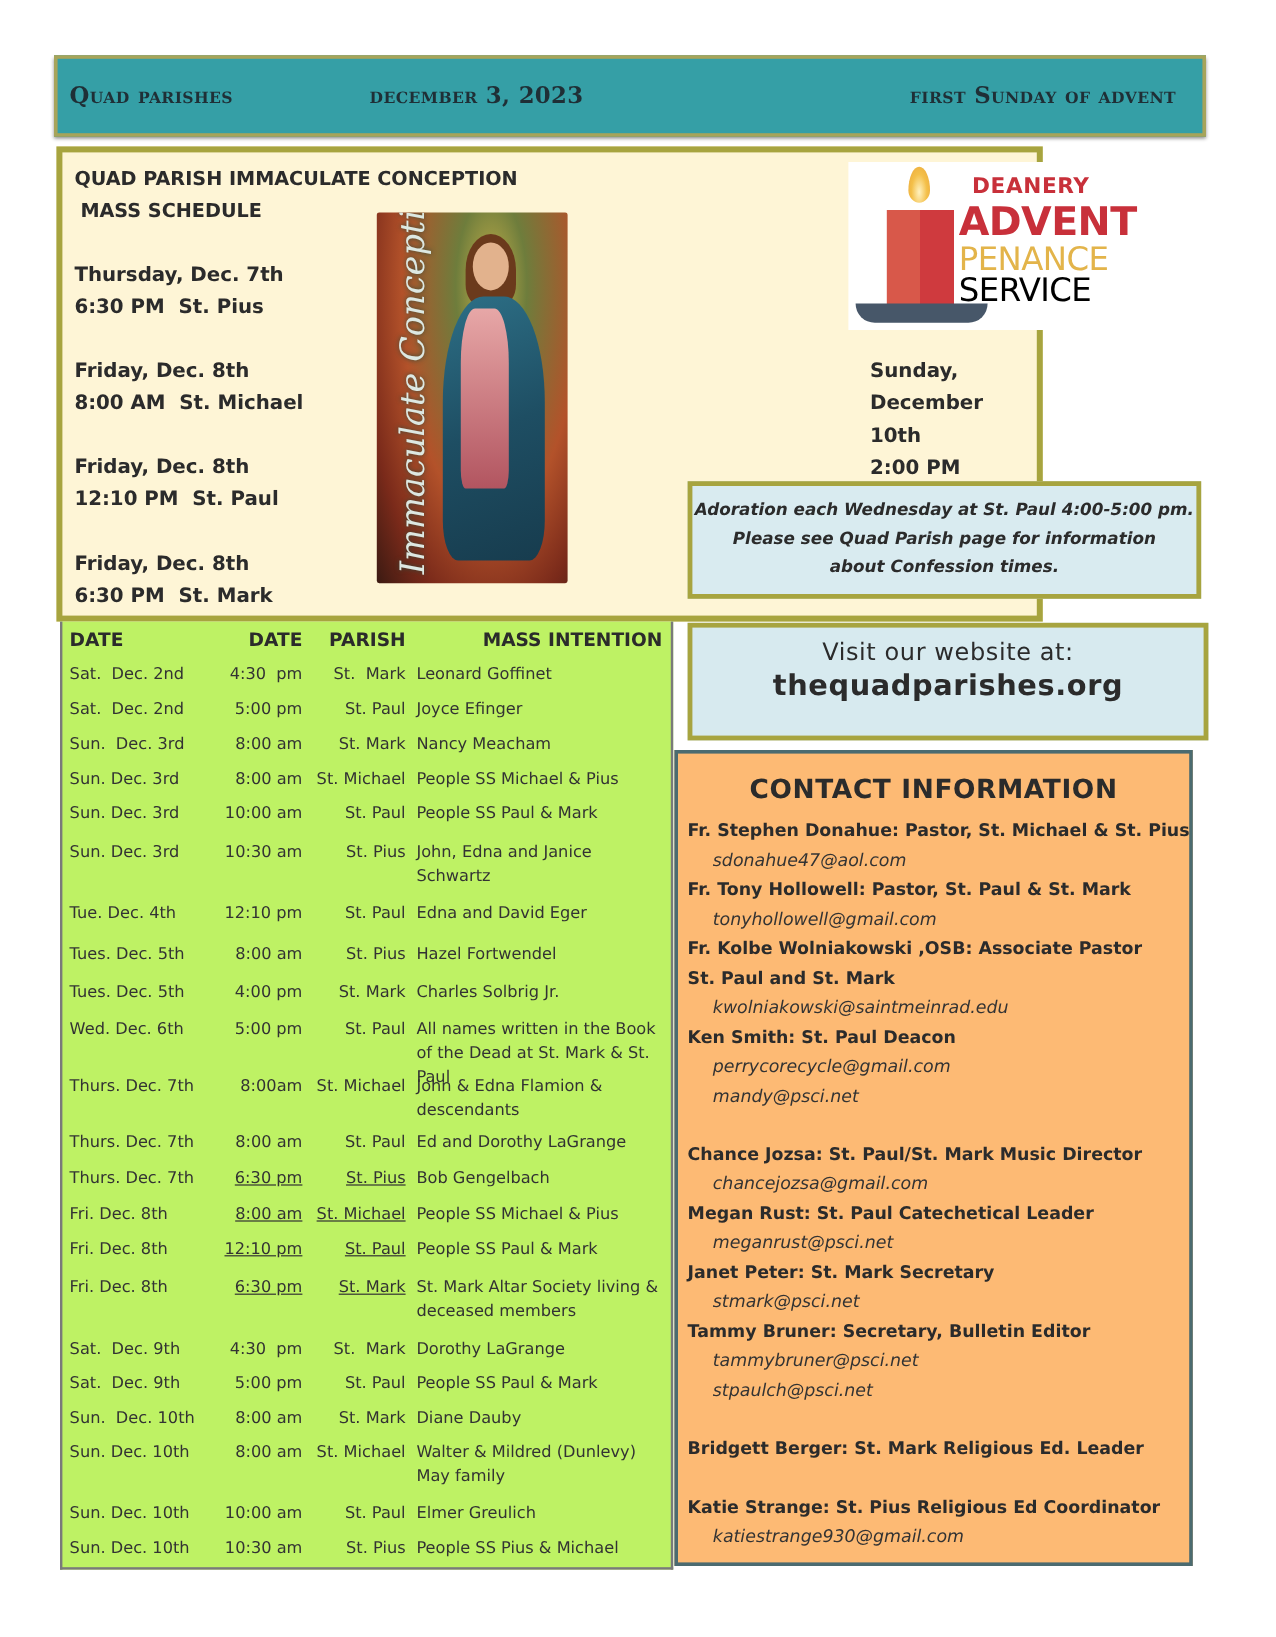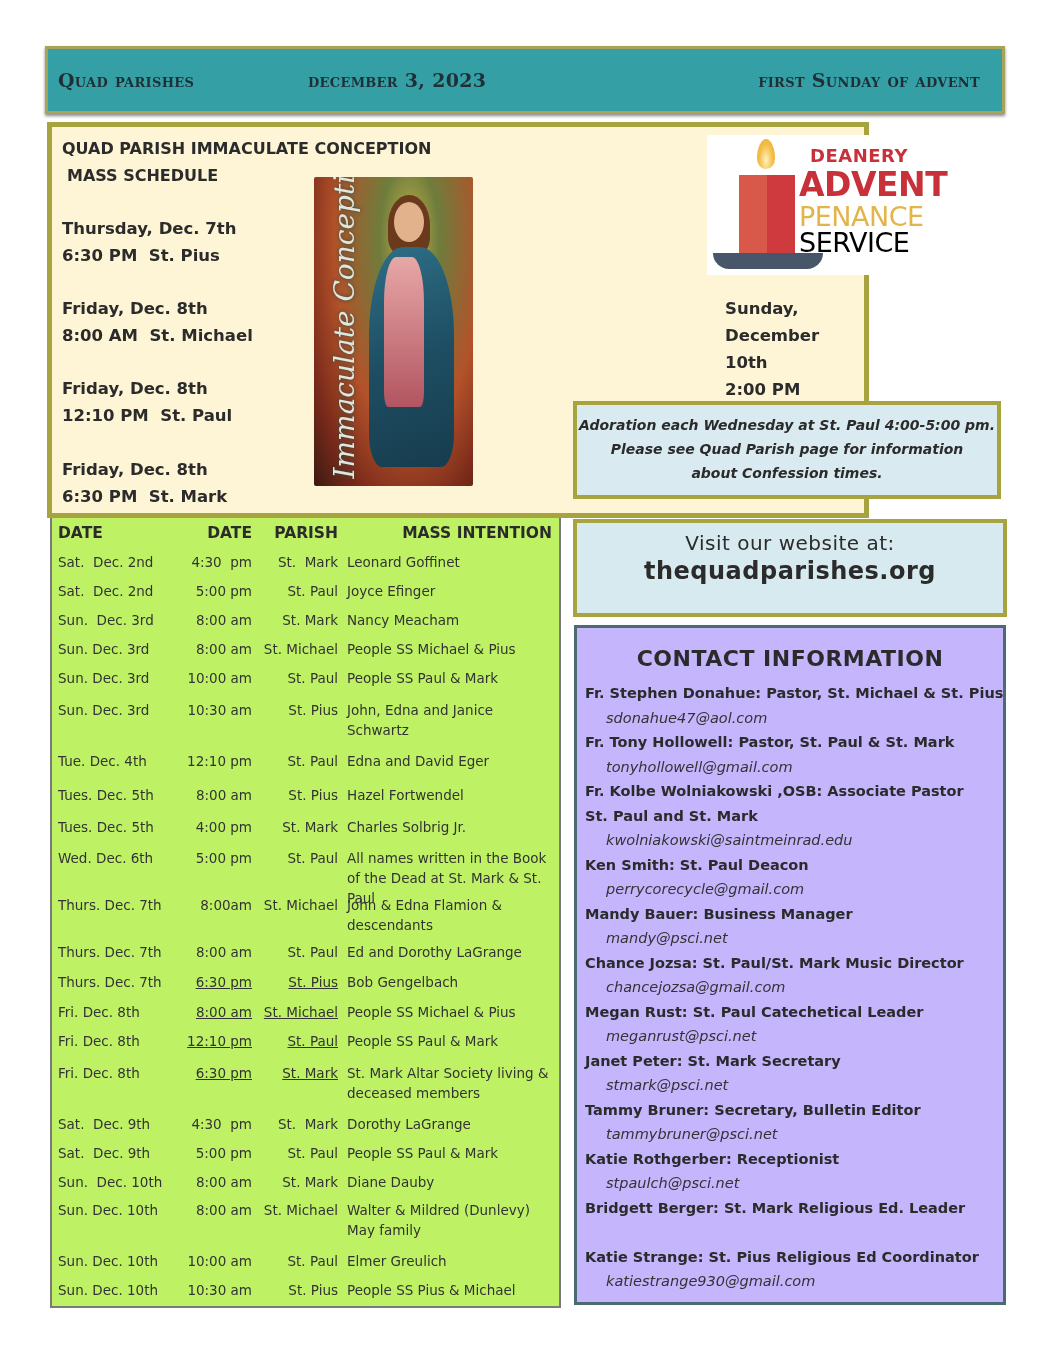--- a/index.html
+++ b/index.html
@@ -45,21 +45,21 @@
   .row .c-parish { position: absolute; right: 221px; text-align: right; white-space: nowrap; }
   .row .c-int { position: absolute; right: 7px; width: 205px; text-align: left; }
   .row.hl .c-time, .row.hl .c-parish { font-weight: normal; text-decoration: underline; }
 
   
   .website { left: 573px; top: 519px; width: 434px; height: 98px; background: #d7eaef; border: 4px solid #a7a43f; box-sizing: border-box; text-align: center; }
   .website .w1 { margin-top: 8px; font-size: 20px; color: #2b2b2b; letter-spacing: 0.5px; }
   .website .w2 { margin-top: 2px; font-weight: bold; font-size: 24px; color: #2b2b2b; letter-spacing: 0.5px; }
 
   
-  .contact { left: 574px; top: 625px; width: 432px; height: 680px; background: #c4b5fd; border: 3px solid #4b6b70; box-sizing: border-box; }
+  .contact { left: 562px; top: 625px; width: 432px; height: 680px; background: #fdba74; border: 3px solid #4b6b70; box-sizing: border-box; }
   .contact-title { position: absolute; left: 0; width: 426px; top: 18px; text-align: center; font-weight: bold; font-size: 22px; color: #2b2b2b; letter-spacing: 0.5px; }
   .c-entry { position: absolute; left: 8px; }
   .c-name { font-weight: bold; font-size: 14.5px; line-height: 24.5px; color: #2b2b2b; white-space: nowrap; }
   .c-email { font-style: italic; font-size: 14.5px; line-height: 24.5px; color: #333; padding-left: 21px; white-space: nowrap; }
 </style>
 </head>
 <body>
 
 <div class="abs banner">
   <span style="left:10px;">Quad parishes</span>
@@ -282,41 +282,39 @@
       <div class="c-entry" style="top: 151px;">
         <div class="c-name">Fr. Kolbe Wolniakowski ,OSB: Associate Pastor</div>
         <div class="c-name">St. Paul and St. Mark</div>
         <div class="c-email">kwolniakowski@saintmeinrad.edu</div>
       </div>
       <div class="c-entry" style="top: 224.5px;">
         <div class="c-name">Ken Smith: St. Paul Deacon</div>
         <div class="c-email">perrycorecycle@gmail.com</div>
       </div>
       <div class="c-entry" style="top: 273.5px;">
-        <div class="c-name">Mandy Bauer: Business Manager</div>
         <div class="c-email">mandy@psci.net</div>
       </div>
       <div class="c-entry" style="top: 322.5px;">
         <div class="c-name">Chance Jozsa: St. Paul/St. Mark Music Director</div>
         <div class="c-email">chancejozsa@gmail.com</div>
       </div>
       <div class="c-entry" style="top: 371.5px;">
         <div class="c-name">Megan Rust: St. Paul Catechetical Leader</div>
         <div class="c-email">meganrust@psci.net</div>
       </div>
       <div class="c-entry" style="top: 420.5px;">
         <div class="c-name">Janet Peter: St. Mark Secretary</div>
         <div class="c-email">stmark@psci.net</div>
       </div>
       <div class="c-entry" style="top: 469.5px;">
         <div class="c-name">Tammy Bruner: Secretary, Bulletin Editor</div>
         <div class="c-email">tammybruner@psci.net</div>
       </div>
       <div class="c-entry" style="top: 518.5px;">
-        <div class="c-name">Katie Rothgerber: Receptionist</div>
         <div class="c-email">stpaulch@psci.net</div>
       </div>
       <div class="c-entry" style="top: 567.5px;">
         <div class="c-name">Bridgett Berger: St. Mark Religious Ed. Leader</div>
       </div>
       <div class="c-entry" style="top: 616.5px;">
         <div class="c-name">Katie Strange: St. Pius Religious Ed Coordinator</div>
         <div class="c-email">katiestrange930@gmail.com</div>
       </div>
     </div>

